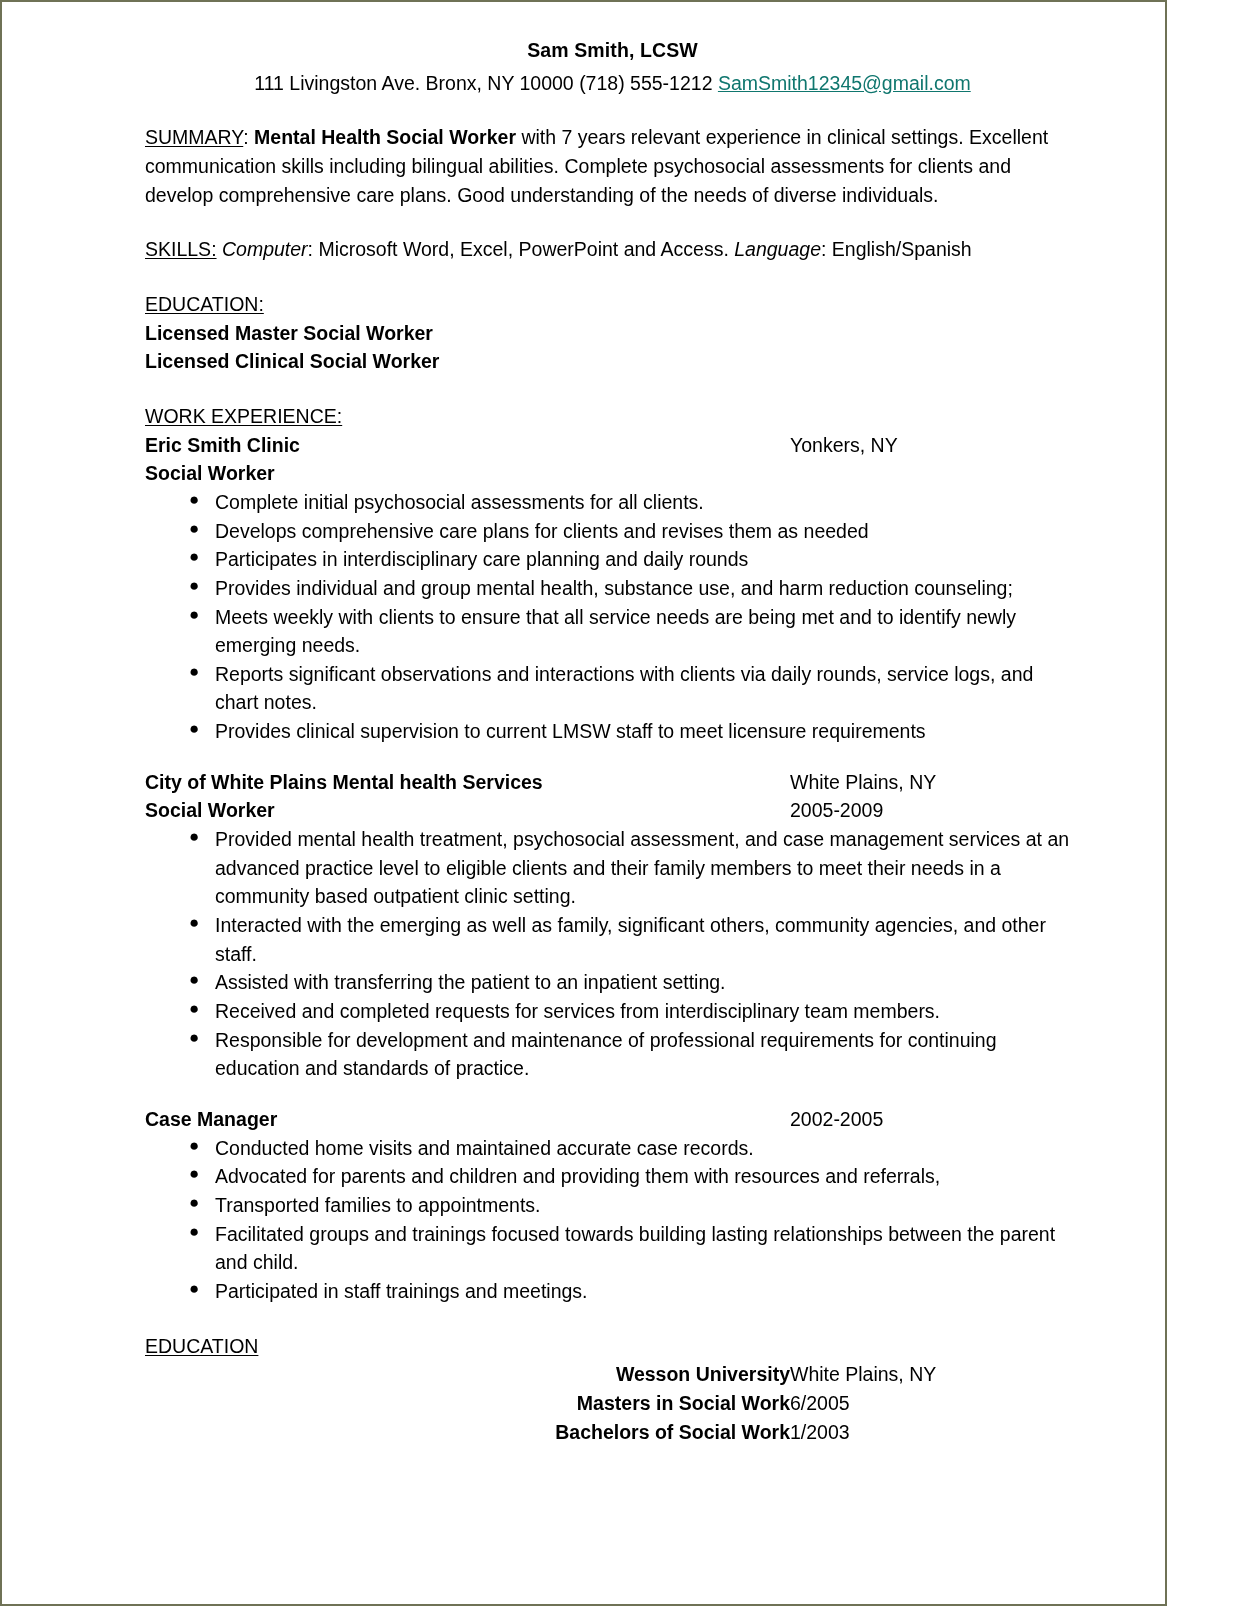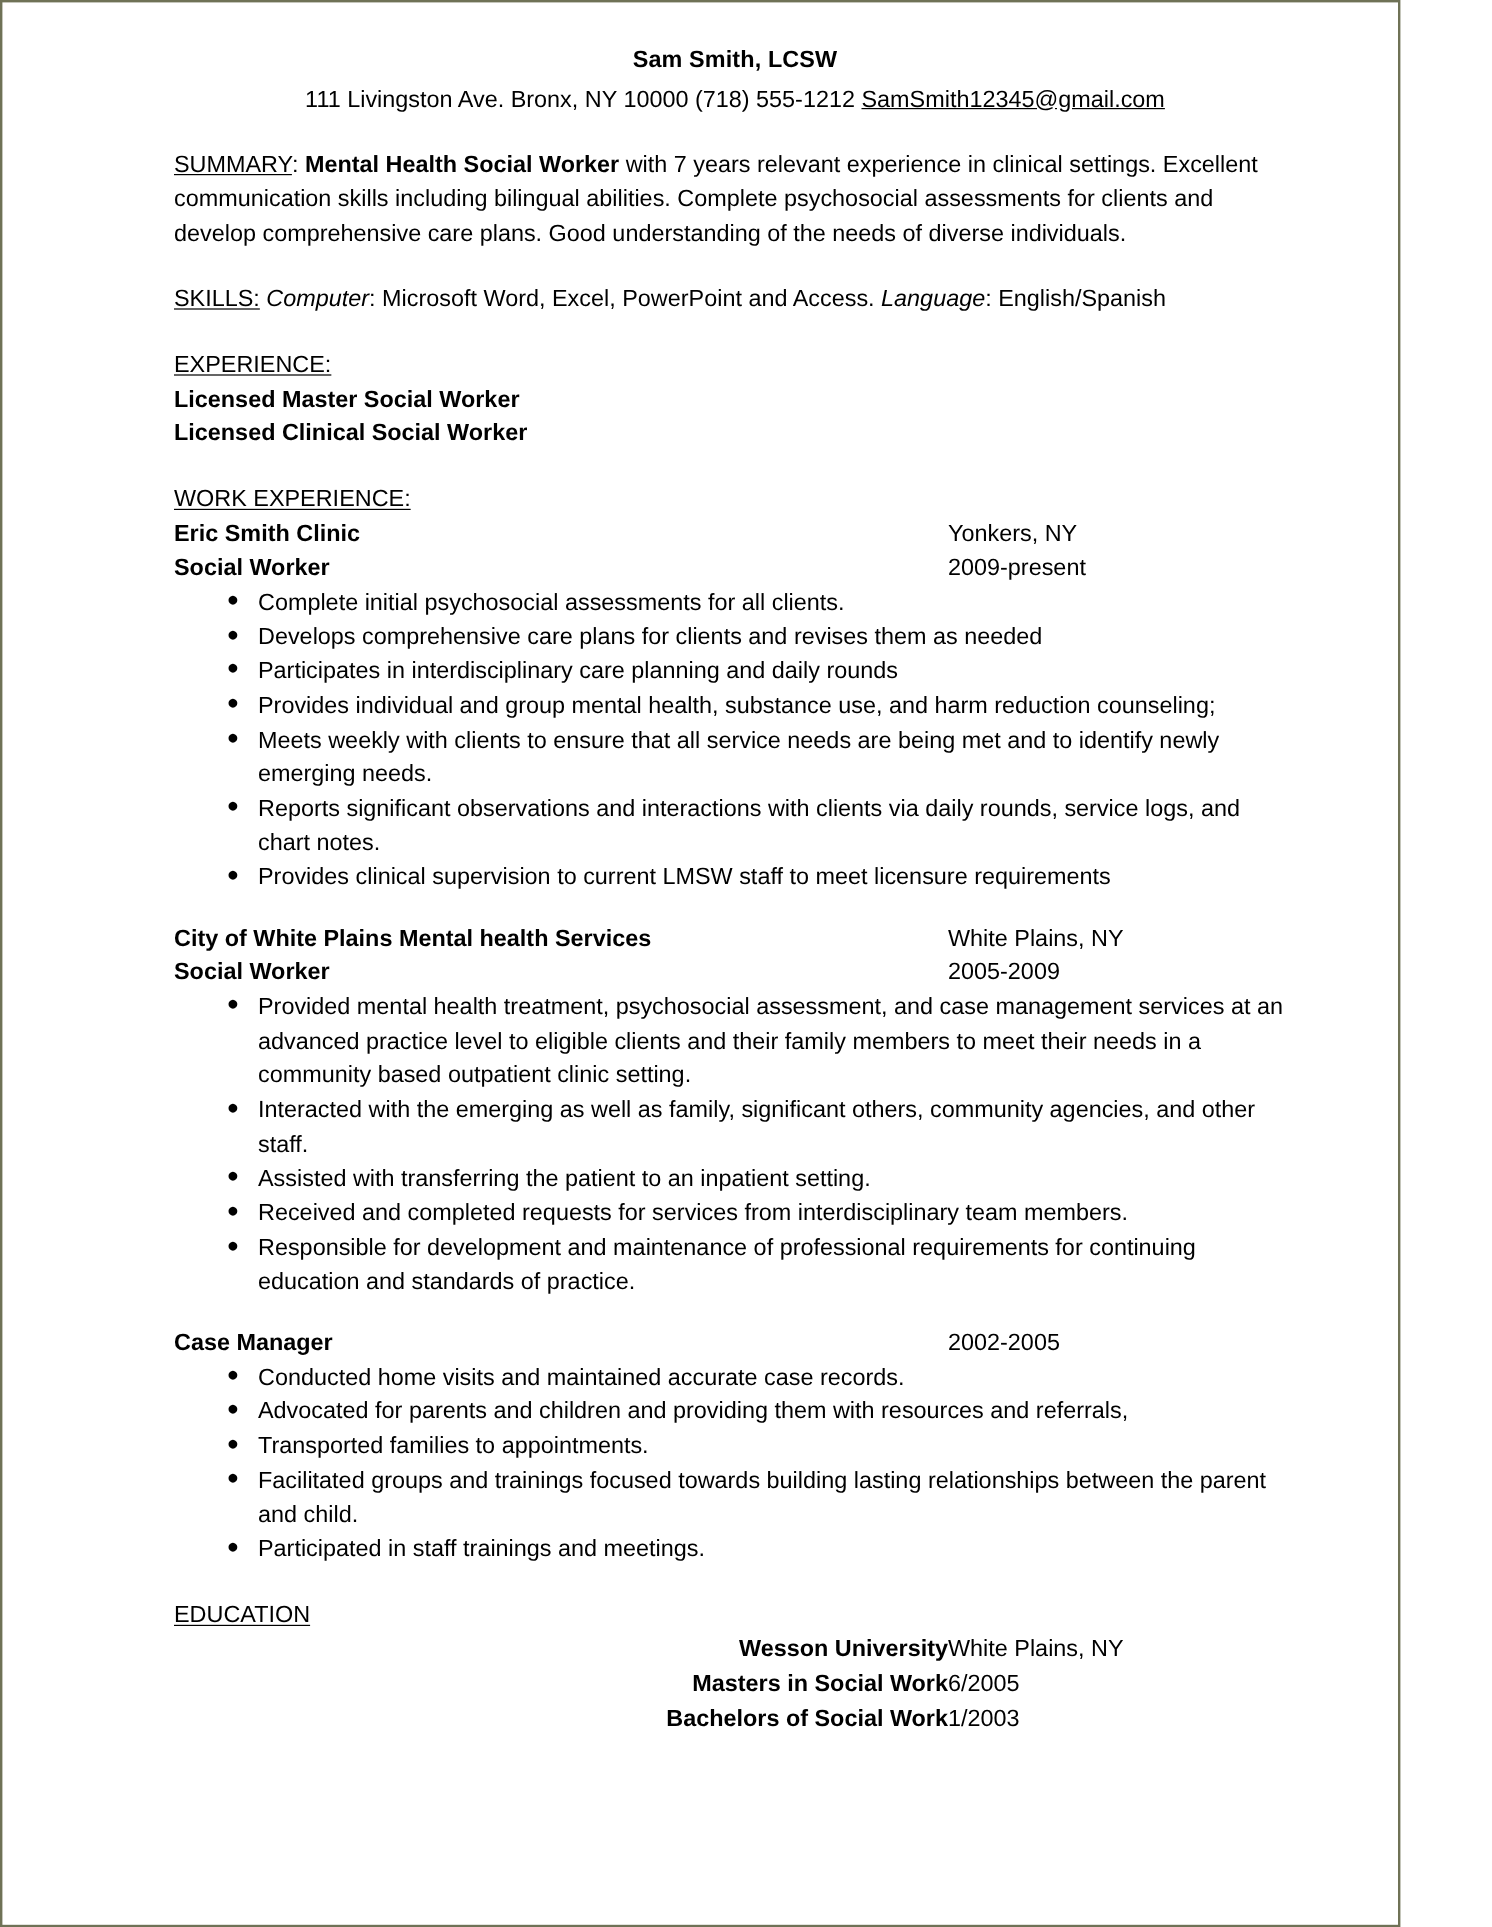--- a/index.html
+++ b/index.html
@@ -38,21 +38,21 @@
     font-weight: bold;
     font-size: 19.5px;
     letter-spacing: 0.1px;
   }
   .hdr-contact {
     text-align: center;
     font-size: 19.5px;
     margin-top: 4px;
   }
   .email-link {
-    color: #000000;
+    color: #0f766e;
   }
 
   .block { margin-top: 26px; }
   .block.tight { margin-top: 22px; }
 
   .u { text-decoration: underline; text-underline-offset: 2px; }
   .b { font-weight: bold; }
   .i { font-style: italic; }
 
   p.para {
@@ -127,36 +127,35 @@
 
       <div class="block">
         <p class="para"><span class="u">SUMMARY</span><span>: </span><span class="b">Mental Health Social Worker</span><span> with 7 years relevant experience in clinical settings. Excellent communication skills including bilingual abilities. Complete psychosocial assessments for clients and develop comprehensive care plans. Good understanding of the needs of diverse individuals.</span></p>
       </div>
 
       <div class="block">
         <p class="para"><span class="u">SKILLS:</span><span>  </span><span class="i">Computer</span><span>: Microsoft Word, Excel, PowerPoint and Access. </span><span class="i">Language</span><span>: English/Spanish</span></p>
       </div>
 
       <div class="block">
-        <p class="sec-head"><span class="u">EXPERIENCE:</span></p>
+        <p class="sec-head"><span class="u">EDUCATION:</span></p>
         <p class="lic-line">Licensed Master Social Worker</p>
         <p class="lic-line">Licensed Clinical Social Worker</p>
       </div>
 
       <div class="block">
         <p class="sec-head"><span class="u">WORK EXPERIENCE:</span></p>
 
         <div>
           <div class="job-row">
             <span class="left">Eric Smith Clinic</span>
             <span class="right">Yonkers, NY</span>
           </div>
           <div class="job-row">
             <span class="left">Social Worker</span>
-            <span class="right">2009-present</span>
           </div>
           <ul class="bullets">
             <li><span class="dot">●</span><span>Complete initial psychosocial assessments for all clients.</span></li>
             <li><span class="dot">●</span><span>Develops comprehensive care plans for clients and revises them as needed</span></li>
             <li><span class="dot">●</span><span>Participates in interdisciplinary care planning and daily rounds</span></li>
             <li><span class="dot">●</span><span>Provides individual and group mental health, substance use, and harm reduction counseling;</span></li>
             <li><span class="dot">●</span><span>Meets weekly with clients to ensure that all service needs are being met and to identify newly emerging needs.</span></li>
             <li><span class="dot">●</span><span>Reports significant observations and interactions with clients via daily rounds, service logs, and chart notes.</span></li>
             <li><span class="dot">●</span><span>Provides clinical supervision to current LMSW staff to meet licensure requirements</span></li>
           </ul>

